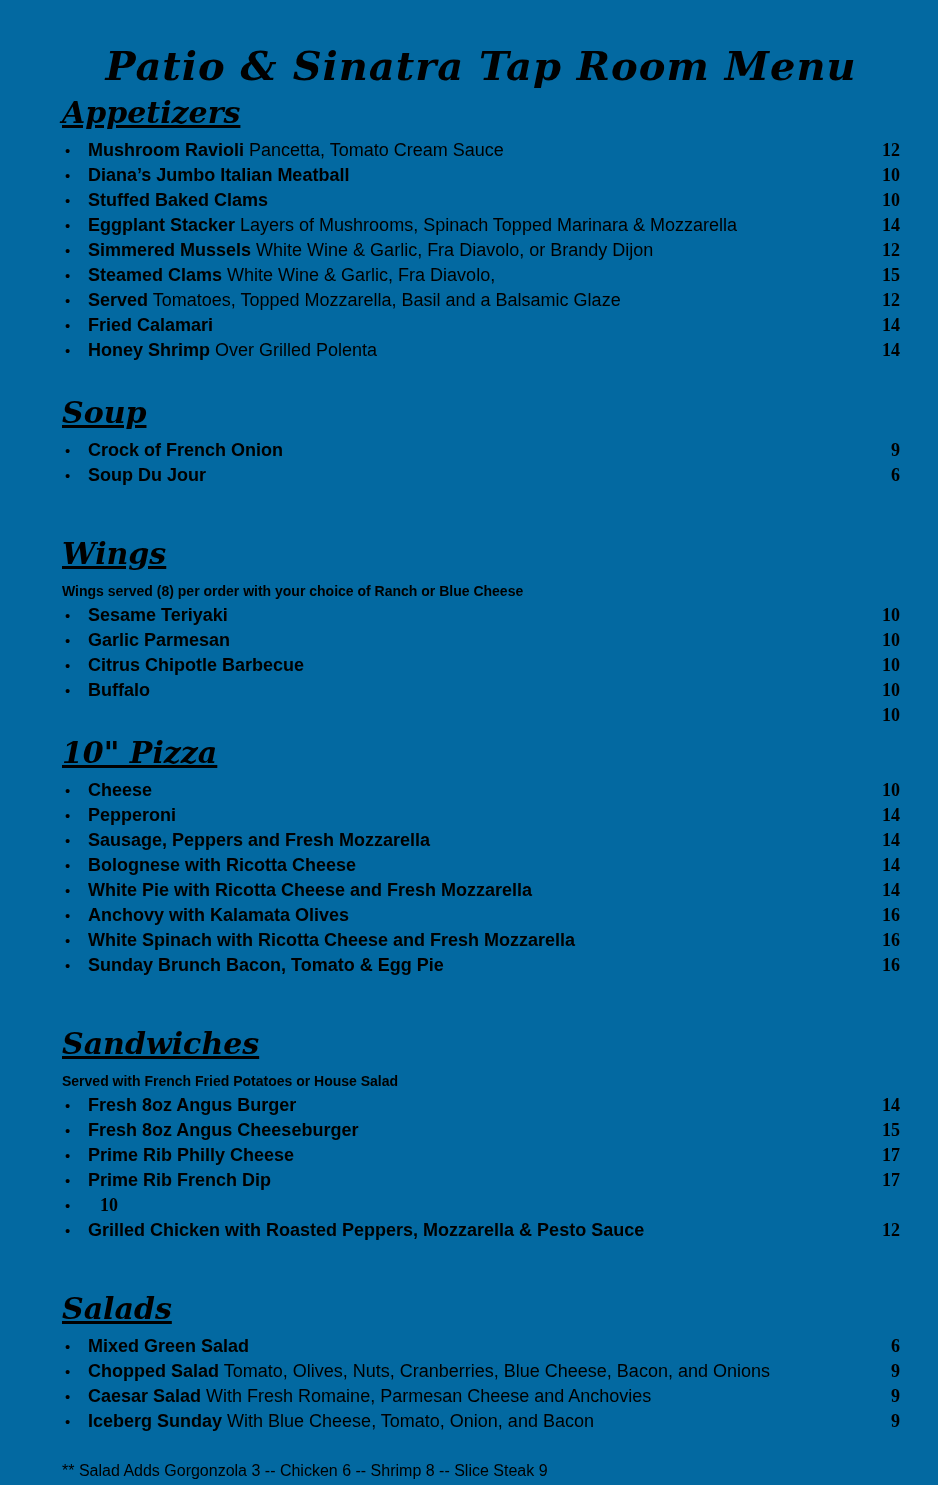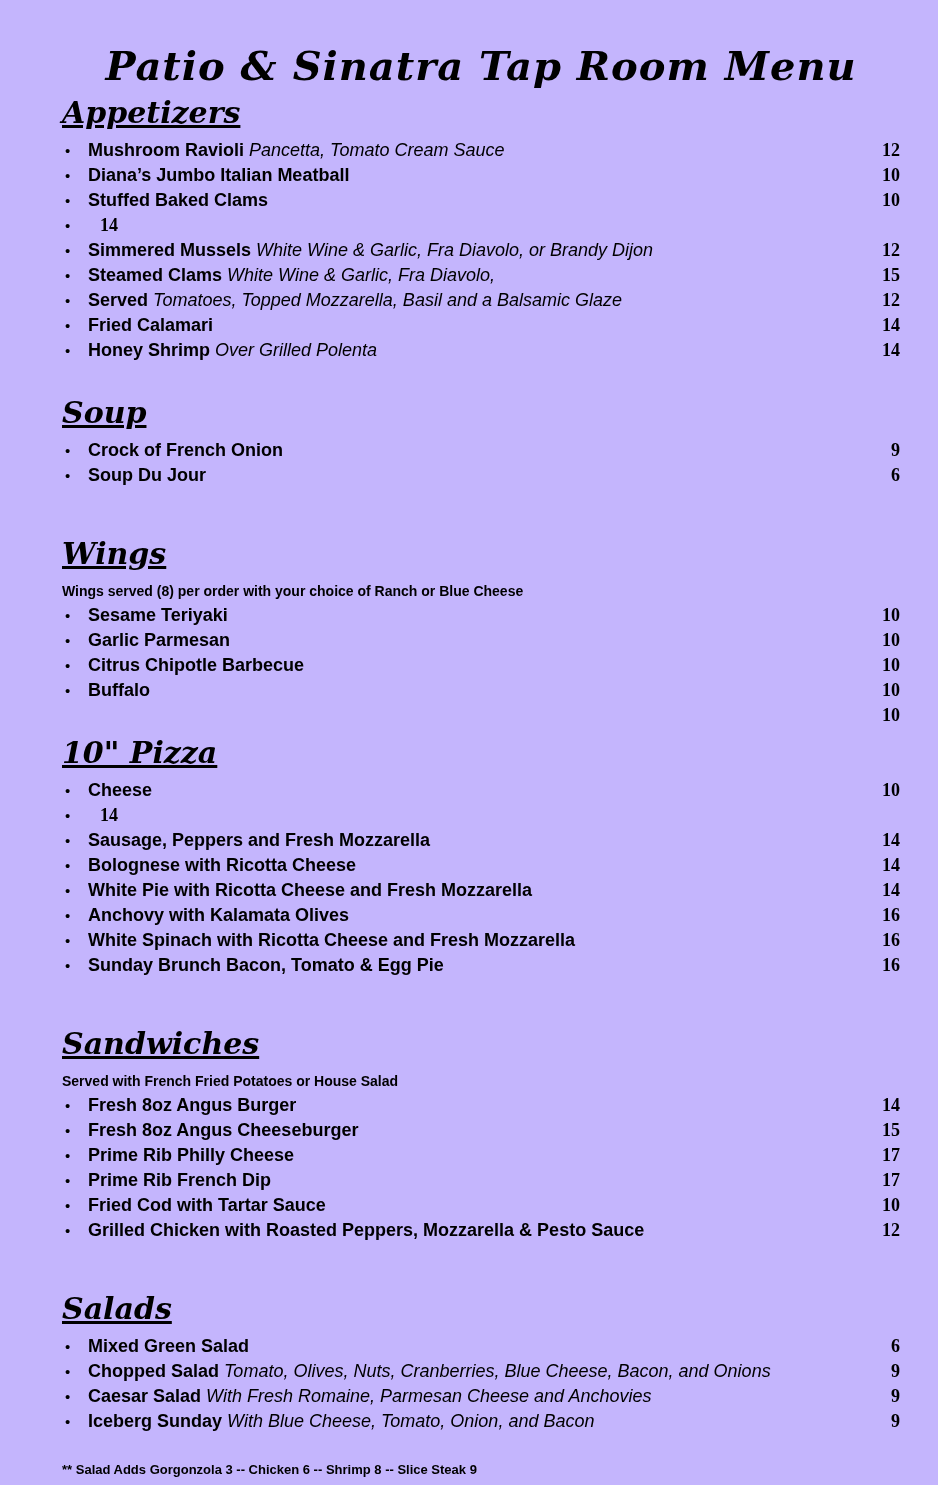--- a/index.html
+++ b/index.html
@@ -12,21 +12,21 @@
     width: 938px;
     font-family: "Liberation Sans", sans-serif;
     color: #000000;
   }
   .page {
     width: 938px;
     height: 1485px;
     overflow: hidden;
     box-sizing: border-box;
     padding: 42px 38px 16px 62px;
-    background: #c4b5fd;
+    background: #0369a1;
   }
   .title {
     text-align: center;
     font-family: "DejaVu Serif", serif;
     font-style: italic;
     font-weight: 700;
     font-size: 40px;
     letter-spacing: 1px;
     margin: 0 0 4px 0;
   }
@@ -61,31 +61,31 @@
   }
   .bullet {
     flex: 0 0 26px;
     width: 26px;
     padding-left: 3px;
     box-sizing: border-box;
     font-size: 15px;
   }
   .item-text { flex: 1 1 auto; min-width: 0; }
   .item-name { font-weight: 700; }
-  .item-desc { font-style: italic; }
+  .item-desc { }
   .item-price {
     flex: 0 0 auto;
     font-weight: 700;
     margin-left: 12px;
     white-space: nowrap;
     font-family: Liberation Serif, serif;
   }
   .footer {
-    font-weight: 700;
-    font-size: 13px;
+    font-weight: 400;
+    font-size: 16px;
     margin: 28px 0 0 0;
   }
 </style>
 </head>
 <body>
 
 <div class="page">
   <h1 class="title">Patio &amp; Sinatra Tap Room Menu</h1>
   <main id="sections">
       <section class="menu-section first">
@@ -101,20 +101,21 @@
             <span class="item-text"><span class="item-name">Diana’s Jumbo Italian Meatball</span></span>
             <span class="item-price">10</span>
           </li>
           <li class="item">
             <span class="bullet">•</span>
             <span class="item-text"><span class="item-name">Stuffed Baked Clams</span></span>
             <span class="item-price">10</span>
           </li>
           <li class="item">
             <span class="bullet">•</span>
+            <span class="item-text"><span class="item-name">Eggplant Stacker</span> <span class="item-desc">Layers of Mushrooms, Spinach Topped Marinara &amp; Mozzarella</span></span>
             <span class="item-price">14</span>
           </li>
           <li class="item">
             <span class="bullet">•</span>
             <span class="item-text"><span class="item-name">Simmered Mussels</span> <span class="item-desc">White Wine &amp; Garlic, Fra Diavolo, or Brandy Dijon</span></span>
             <span class="item-price">12</span>
           </li>
           <li class="item">
             <span class="bullet">•</span>
             <span class="item-text"><span class="item-name">Steamed Clams</span> <span class="item-desc">White Wine &amp; Garlic, Fra Diavolo,</span></span>
@@ -186,20 +187,21 @@
       <section class="menu-section gap-small">
         <h2 class="section-heading">10" Pizza</h2>
         <ul class="items">
           <li class="item">
             <span class="bullet">•</span>
             <span class="item-text"><span class="item-name">Cheese</span></span>
             <span class="item-price">10</span>
           </li>
           <li class="item">
             <span class="bullet">•</span>
+            <span class="item-text"><span class="item-name">Pepperoni</span></span>
             <span class="item-price">14</span>
           </li>
           <li class="item">
             <span class="bullet">•</span>
             <span class="item-text"><span class="item-name">Sausage, Peppers and Fresh Mozzarella</span></span>
             <span class="item-price">14</span>
           </li>
           <li class="item">
             <span class="bullet">•</span>
             <span class="item-text"><span class="item-name">Bolognese with Ricotta Cheese</span></span>
@@ -246,21 +248,20 @@
             <span class="item-text"><span class="item-name">Prime Rib Philly Cheese</span></span>
             <span class="item-price">17</span>
           </li>
           <li class="item">
             <span class="bullet">•</span>
             <span class="item-text"><span class="item-name">Prime Rib French Dip</span></span>
             <span class="item-price">17</span>
           </li>
           <li class="item">
             <span class="bullet">•</span>
-            <span class="item-text"><span class="item-name">Fried Cod with Tartar Sauce</span></span>
             <span class="item-price">10</span>
           </li>
           <li class="item">
             <span class="bullet">•</span>
             <span class="item-text"><span class="item-name">Grilled Chicken with Roasted Peppers, Mozzarella &amp; Pesto Sauce</span></span>
             <span class="item-price">12</span>
           </li>
         </ul>
       </section>
       <section class="menu-section gap-large">

